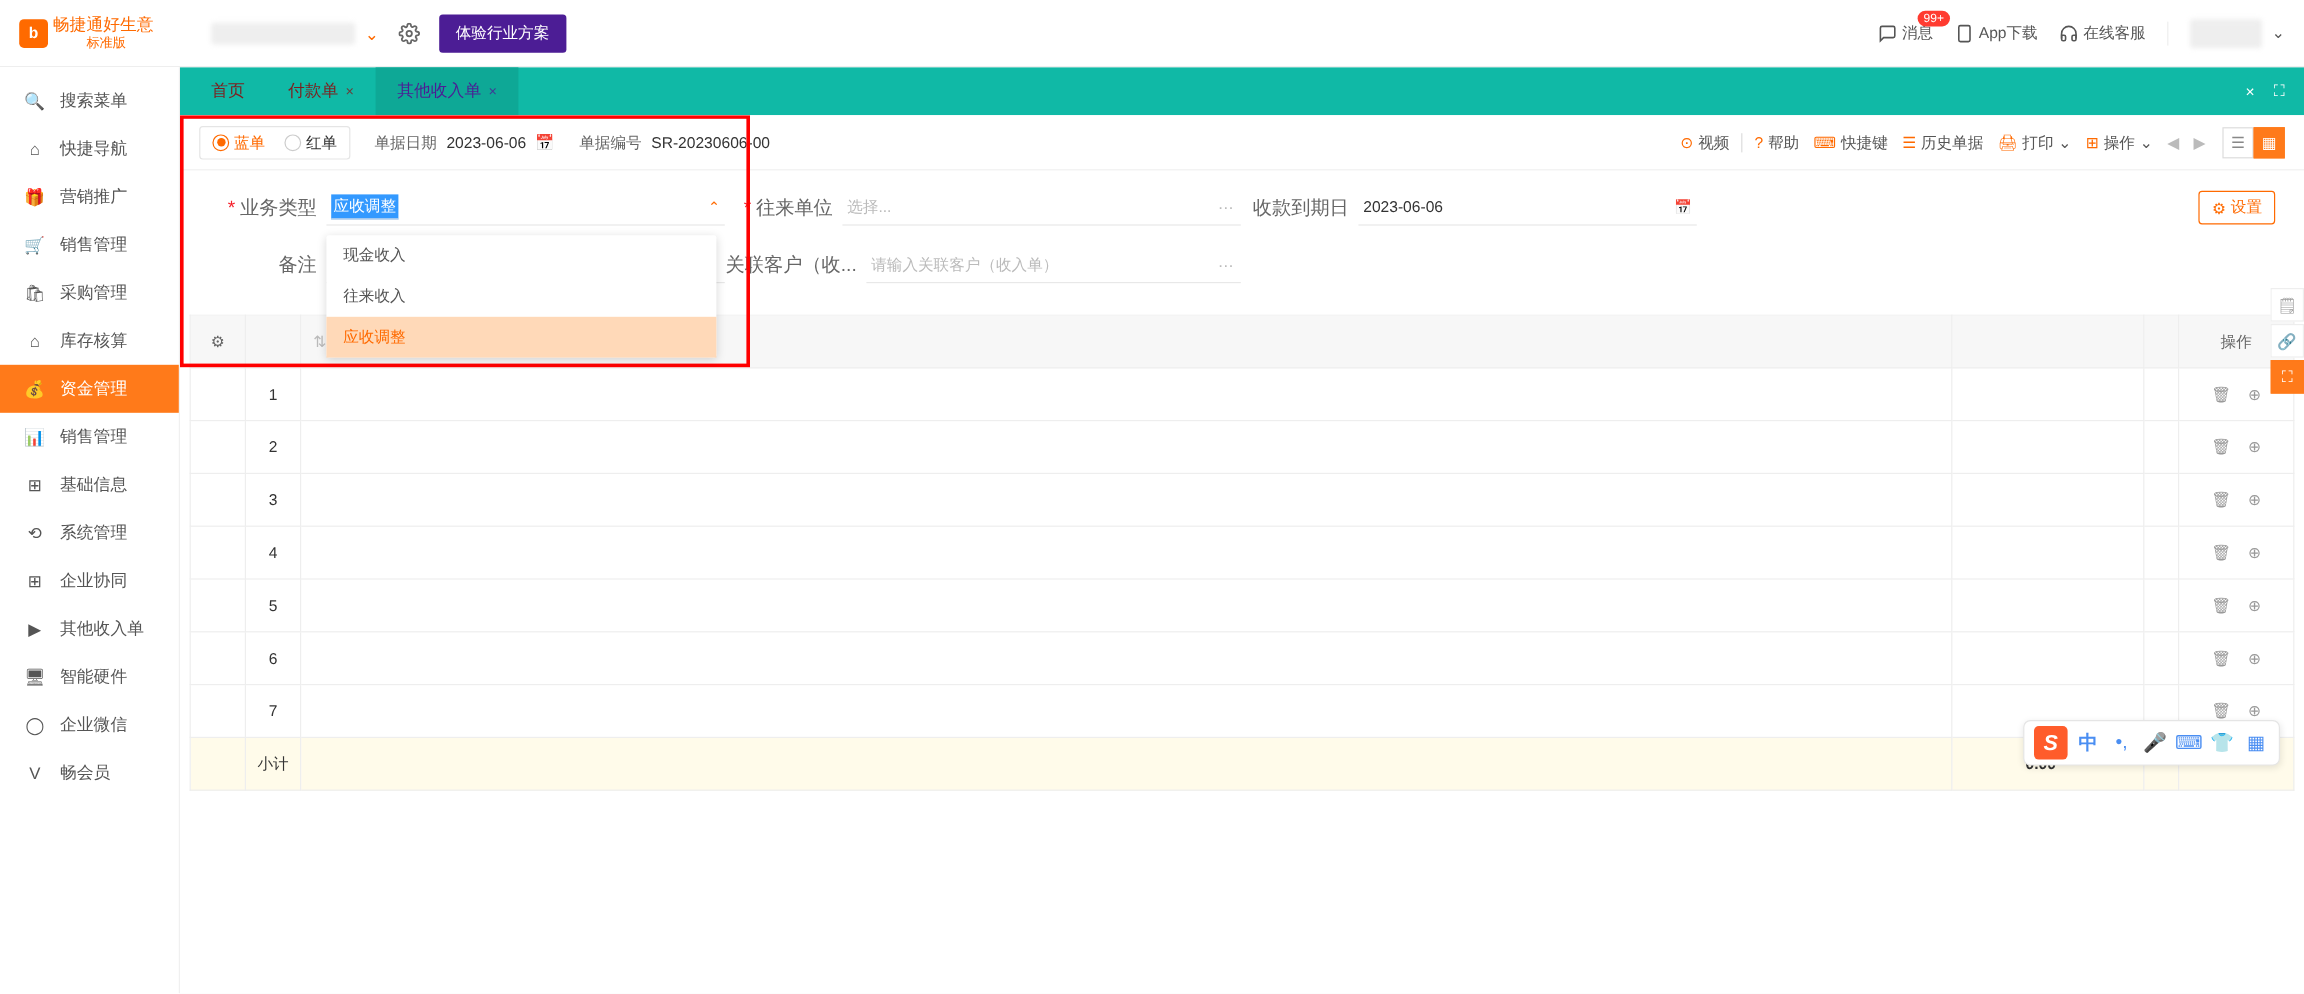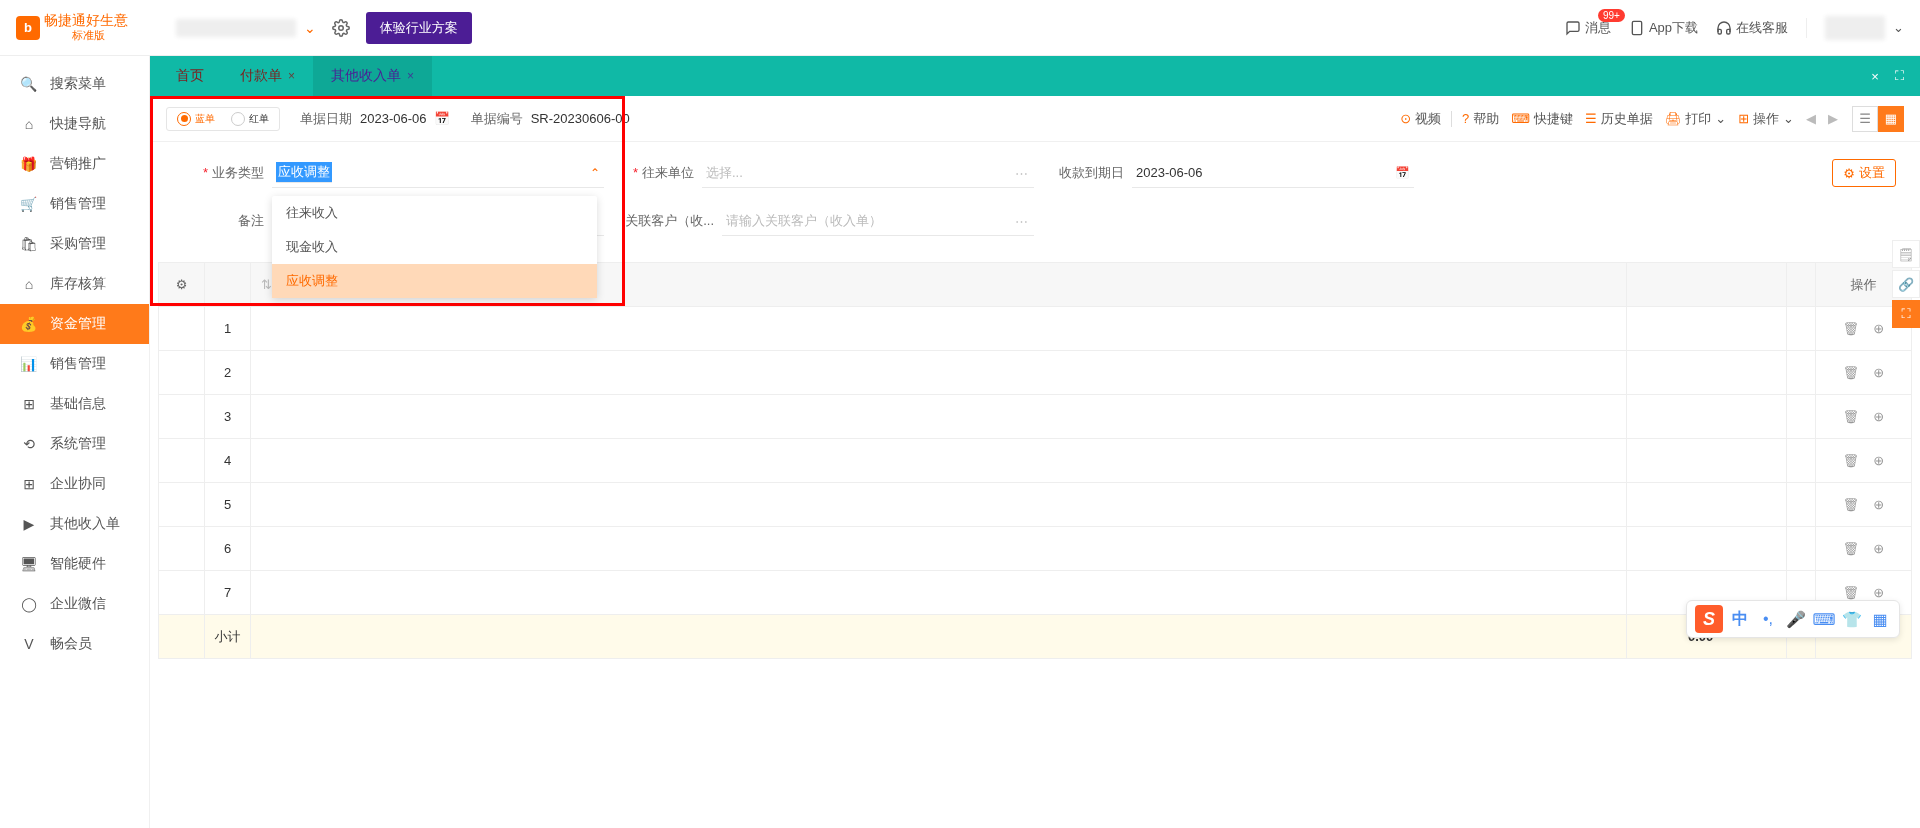--- a/index.html
+++ b/index.html
@@ -36,42 +36,42 @@
 .tab { padding: 0 18px; height: 40px; display: flex; align-items: center; color: #7f1d1d; cursor: pointer; font-size: 14px; gap: 6px; }
 .tab.active { background: #0ea896; color: #4c1d95; }
 .tab-close { font-size: 12px; opacity: 0.8; }
 .tabs-spacer { flex: 1; }
 .tabs-ctrl { color: #fff; padding: 0 8px; cursor: pointer; }
 
 
 .content { background: #fff; margin: 0; flex: 1; display: flex; flex-direction: column; overflow: hidden; }
 .toolbar { display: flex; align-items: center; padding: 8px 16px; border-bottom: 1px solid #f0f0f0; min-height: 46px; }
 .radio-group { display: flex; align-items: center; border: 1px solid #e5e5e5; border-radius: 3px; padding: 4px 10px; gap: 16px; }
-.radio-item { display: flex; align-items: center; gap: 4px; cursor: pointer; font-size: 10px; }
+.radio-item { display: flex; align-items: center; gap: 4px; cursor: pointer; font-size: 13px; }
 .radio-circle { width: 14px; height: 14px; border: 1px solid #ccc; border-radius: 50%; display: flex; align-items: center; justify-content: center; }
 .radio-item.active .radio-circle { border-color: #ff6a00; }
 .radio-dot { width: 7px; height: 7px; background: #ff6a00; border-radius: 50%; }
 .radio-item.active { color: #ff6a00; }
 .tb-field { display: flex; align-items: center; margin-left: 20px; gap: 8px; font-size: 13px; }
 .tb-label { color: #666; }
 .tb-value { color: #333; }
 .cal-icon { color: #ff6a00; }
 .toolbar-spacer { flex: 1; }
 .tb-action { display: flex; align-items: center; gap: 4px; color: #555; cursor: pointer; padding: 0 6px; font-size: 13px; }
 .tb-action .icn { color: #ff6a00; }
 .tb-divider { width: 1px; height: 16px; background: #ddd; margin: 0 4px; }
 .view-toggle { display: flex; margin-left: 8px; }
 .vt-btn { width: 26px; height: 26px; border: 1px solid #ddd; display: flex; align-items: center; justify-content: center; cursor: pointer; color: #888; }
 .vt-btn.active { background: #ff7a1a; color: #fff; border-color: #ff7a1a; }
 
 
 .form-area { padding: 16px 24px 8px; position: relative; }
 .form-row { display: flex; align-items: center; margin-bottom: 18px; }
 .form-cell { display: flex; align-items: center; width: 430px; }
-.f-label { width: 90px; text-align: right; color: #666; font-size: 13px; margin-right: 8px; }
+.f-label { width: 90px; text-align: right; color: #666; font-size: 16px; margin-right: 8px; }
 .f-req { color: #f5222d; margin-right: 4px; }
 .f-input-wrap { flex: 1; position: relative; }
 .f-input { width: 100%; height: 30px; border: none; border-bottom: 1px solid #e8e8e8; padding: 0 24px 0 4px; font-size: 13px; outline: none; background: transparent; }
 .f-input.selected-text { background: #3399ff; color: #fff; display: inline-block; width: auto; padding: 1px 2px; height: auto; line-height: 18px; }
 .input-line { border-bottom: 1px solid #e8e8e8; height: 30px; display: flex; align-items: center; padding: 0 24px 0 4px; position: relative; }
 .f-caret { position: absolute; right: 4px; top: 50%; transform: translateY(-50%); color: #ff6a00; font-size: 12px; cursor: pointer; }
 .f-dots { position: absolute; right: 4px; top: 50%; transform: translateY(-50%); color: #bbb; cursor: pointer; letter-spacing: 2px; }
 .f-placeholder { color: #bbb; }
 .settings-btn { border: 1px solid #ff6a00; color: #ff6a00; background: #fff; padding: 4px 10px; border-radius: 3px; display: flex; align-items: center; gap: 4px; cursor: pointer; font-size: 13px; }
 
@@ -311,22 +311,22 @@
         <div class="form-row">
           <div class="form-cell" style="position:relative">
             <span class="f-label"><span class="f-req">*</span><span>业务类型</span></span>
             <div class="f-input-wrap">
               <div class="input-line">
                 <span class="f-input selected-text">应收调整</span>
                 <span class="f-caret">⌃</span>
               </div>
 
               <div class="dropdown" style="left:0;">
+                <div class="dd-item">现金收入</div>
                 <div class="dd-item">往来收入</div>
-                <div class="dd-item">现金收入</div>
                 <div class="dd-item highlighted">应收调整</div>
               </div>
             </div>
           </div>
           <div class="form-cell">
             <span class="f-label"><span class="f-req">*</span><span>往来单位</span></span>
             <div class="f-input-wrap">
               <div class="input-line">
                 <span class="f-placeholder">选择...</span>
                 <span class="f-dots">⋯</span>

